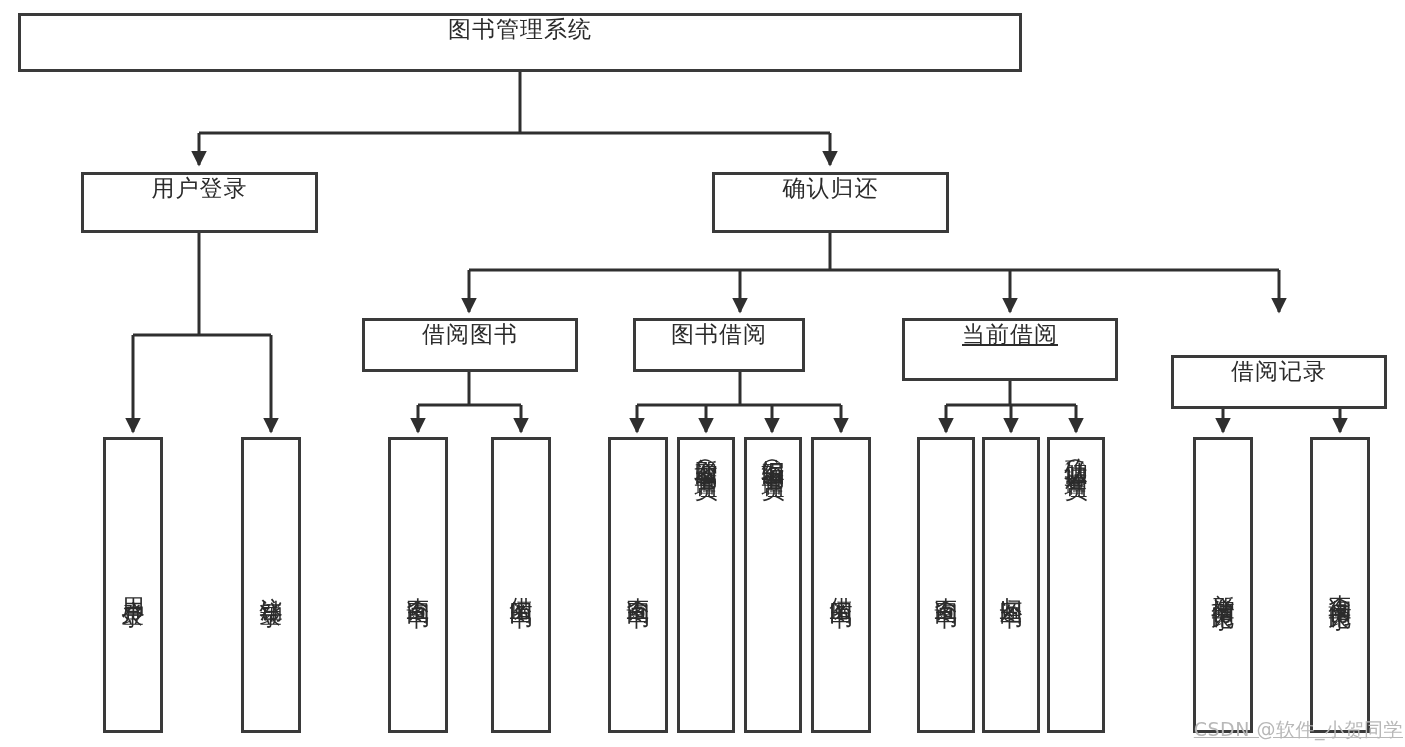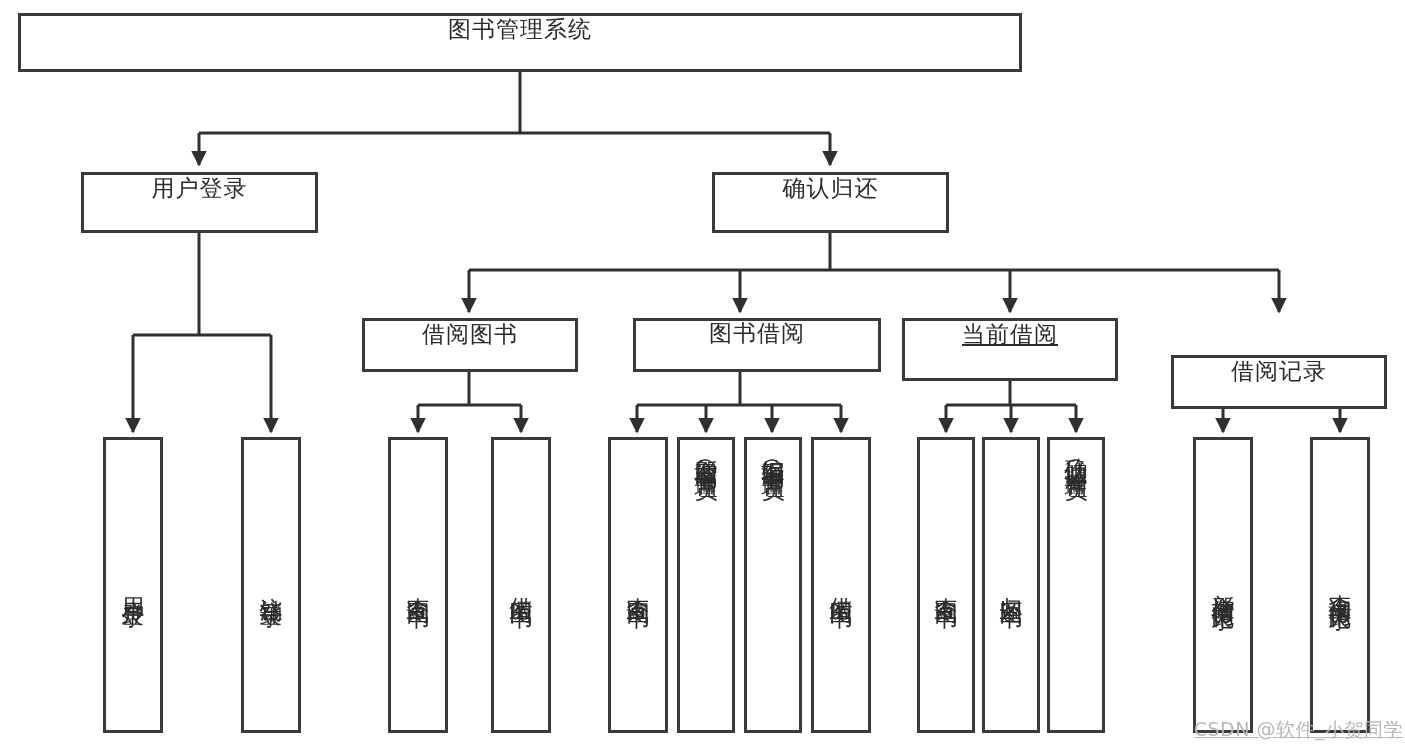--- a/index.html
+++ b/index.html
@@ -135,21 +135,21 @@
   <div class="node" style="left:81px; top:172px; width:237px; height:61px;">
     <span class="label">用户登录</span>
   </div>
   <div class="node" style="left:712px; top:172px; width:237px; height:61px;">
     <span class="label">确认归还</span>
   </div>
 
   <div class="node" style="left:362px; top:318px; width:216px; height:54px;">
     <span class="label">借阅图书</span>
   </div>
-  <div class="node" style="left:633px; top:318px; width:248px; height:54px;font-family:Liberation Serif, serif;">
+  <div class="node" style="left:633px; top:318px; width:172px; height:54px;">
     <span class="label">图书借阅</span>
   </div>
   <div class="node" style="left:902px; top:318px; width:216px; height:63px;text-decoration:underline;">
     <span class="label">当前借阅</span>
   </div>
   <div class="node" style="left:1171px; top:318px; width:216px; height:54px;margin-top:37px;">
     <span class="label">借阅记录</span>
   </div>
 
   <div class="node vertical centered" style="left:103px; top:437px; width:60px; height:296px;">

